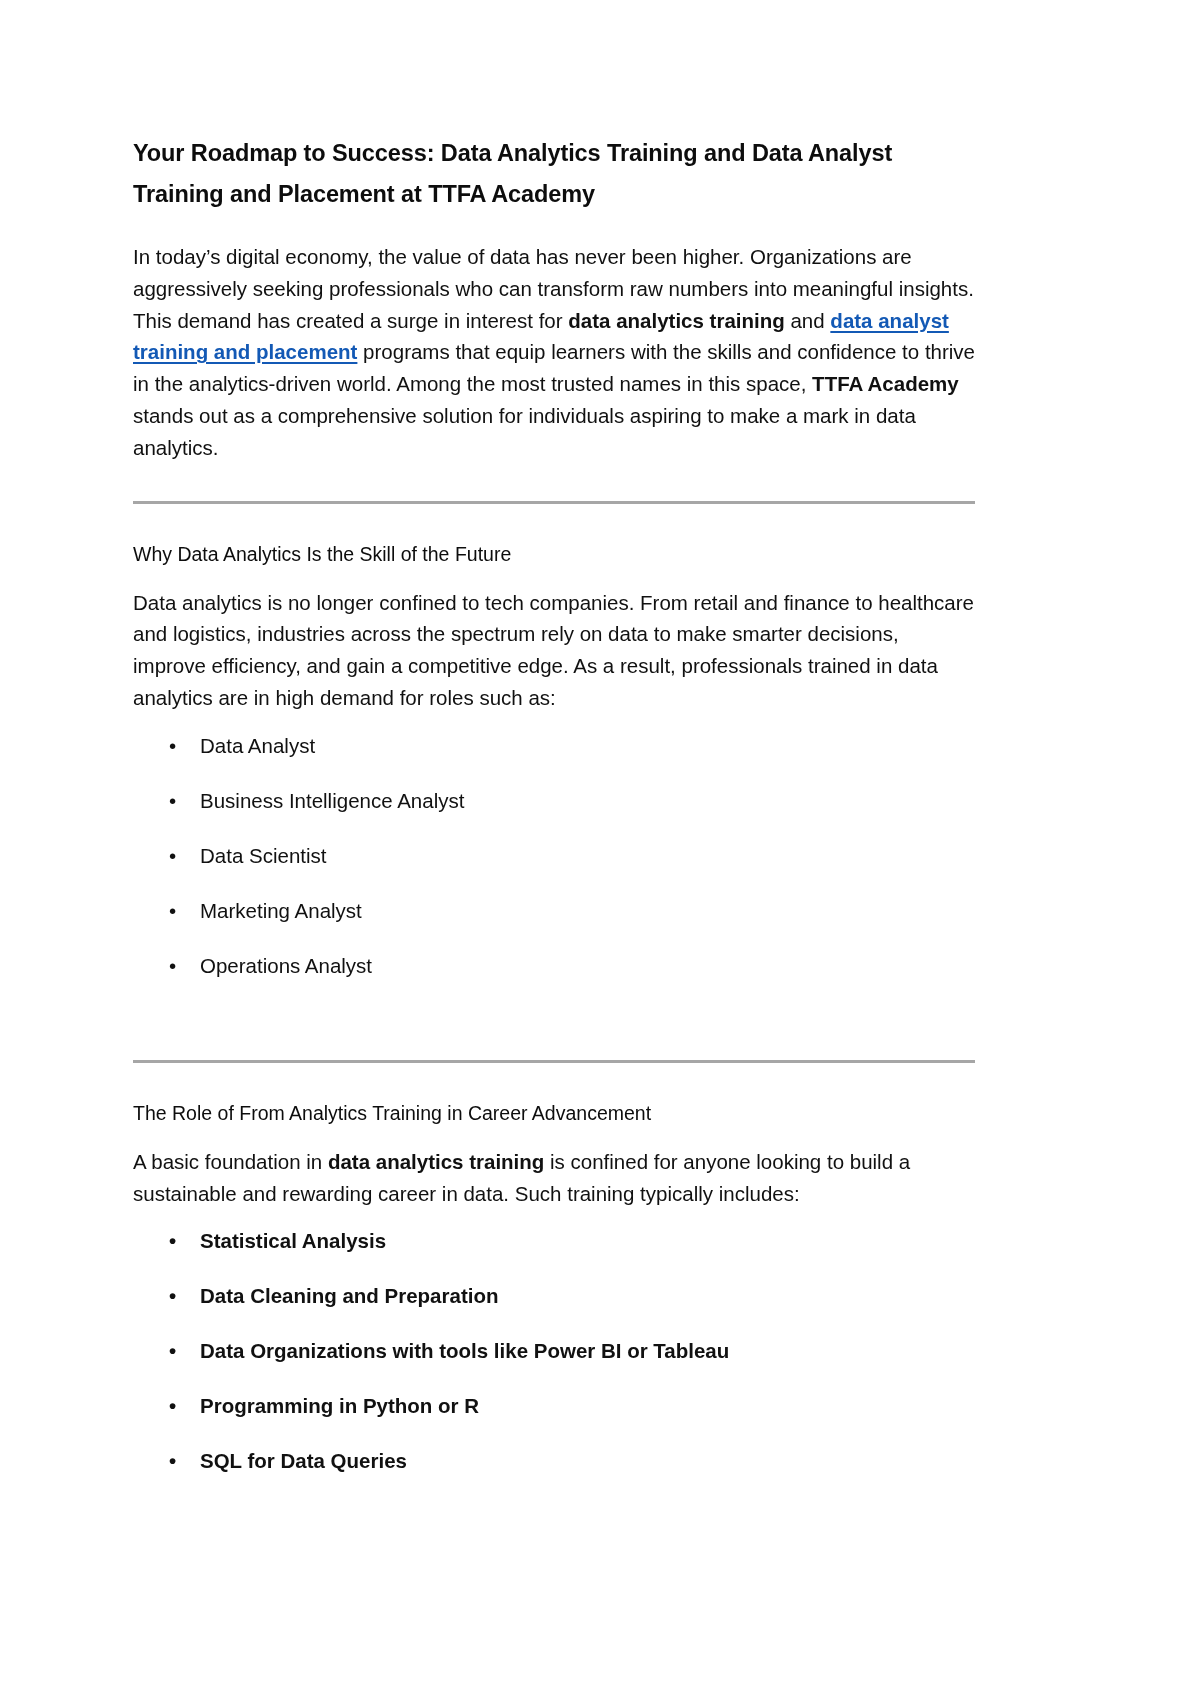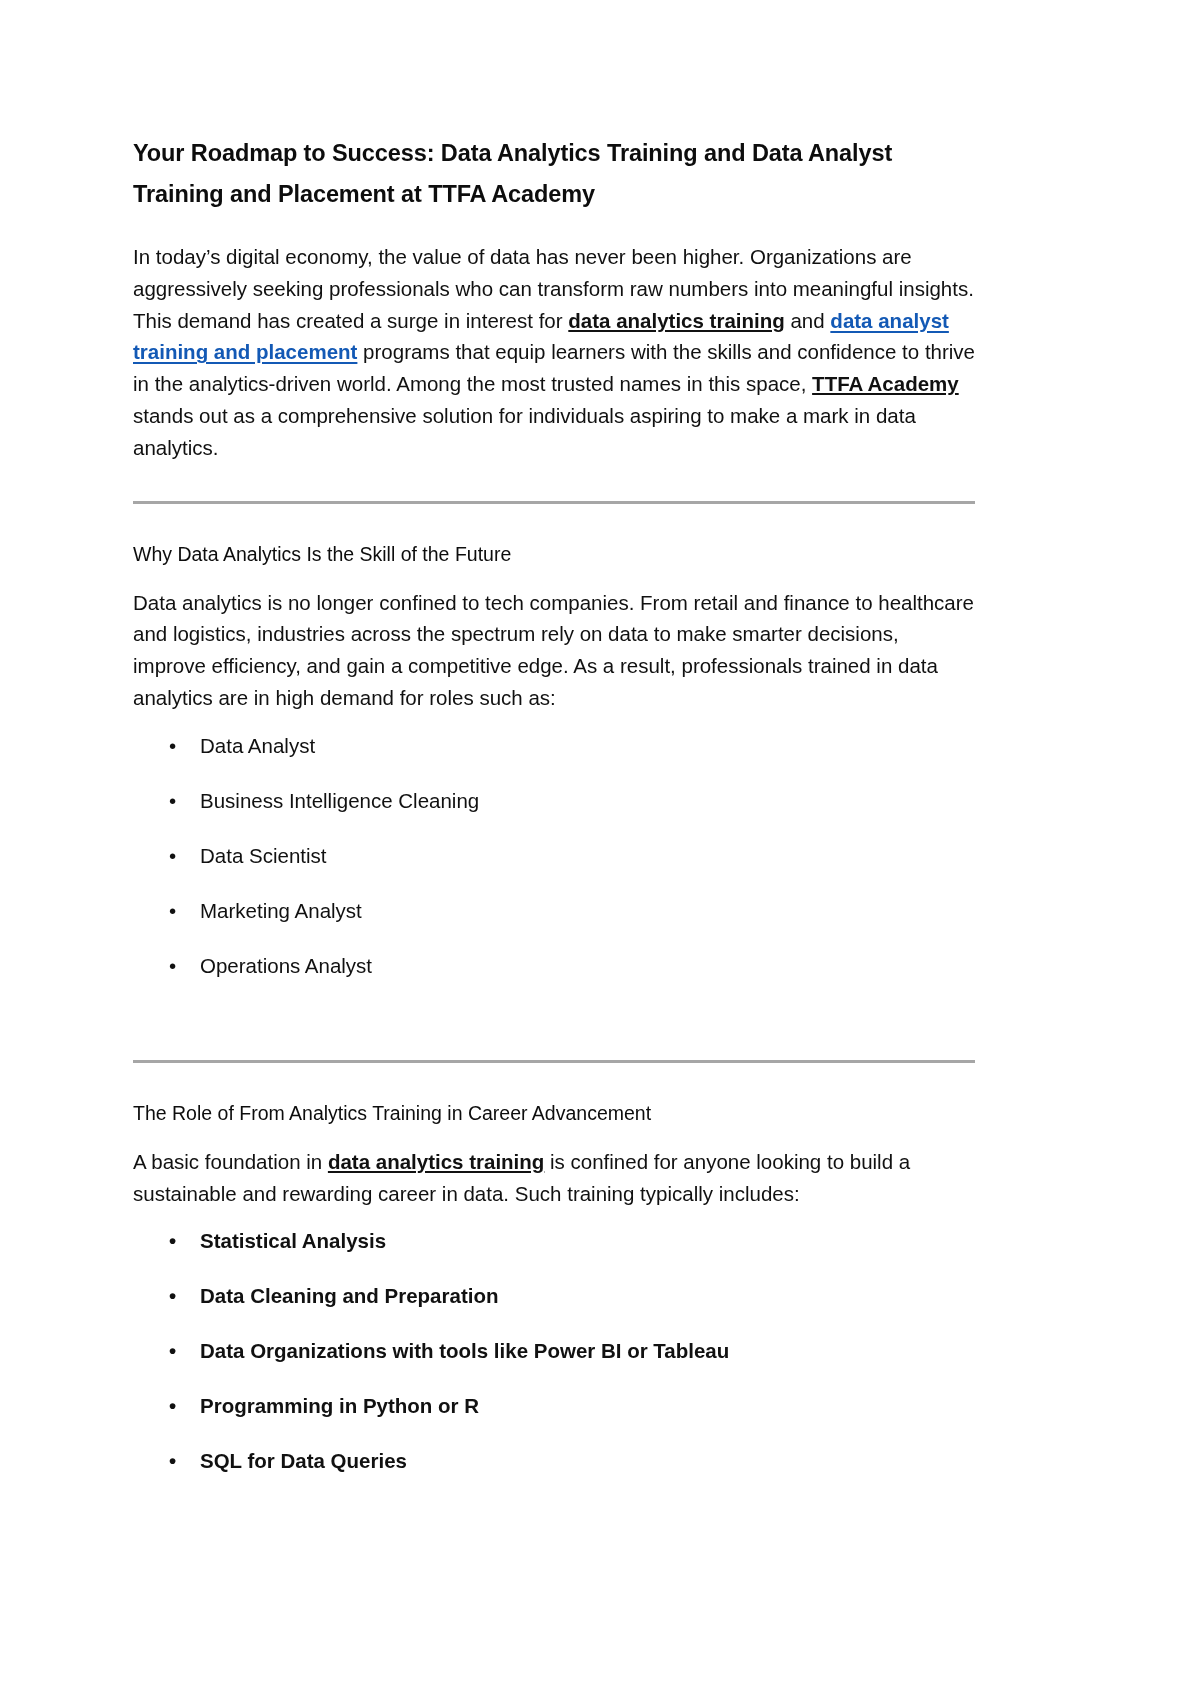--- a/index.html
+++ b/index.html
@@ -48,21 +48,21 @@
     border: none;
     border-top: 3px solid #a6a6a6;
     margin: 0;
     height: 0;
     width: 100%;
   }
   .divider-wrap {
     padding: 0;
     margin: 37px 0 35px 0;
   }
-  .bold-run { font-weight: bold; text-decoration: underline; }
+  .bold-run { font-weight: bold; }
   a.doc-link {
     color: #1359b5;
     font-weight: bold;
     text-decoration: underline;
     text-underline-offset: 3px;
   }
   ul.bullets {
     list-style: none;
     margin: 18px 0 18px 0;
     padding: 0;
@@ -99,21 +99,21 @@
   <div class="divider-wrap">
     <hr class="divider">
   </div>
 
   <h2 class="section-heading">Why Data Analytics Is the Skill of the Future</h2>
 
   <p class="body-para">Data analytics is no longer confined to tech companies. From retail and finance to healthcare and logistics, industries across the spectrum rely on data to make smarter decisions, improve efficiency, and gain a competitive edge. As a result, professionals trained in data analytics are in high demand for roles such as:</p>
 
   <ul class="bullets">
     <li><span class="bullet-dot">•</span><span>Data Analyst</span></li>
-    <li><span class="bullet-dot">•</span><span>Business Intelligence Cleaning</span></li>
+    <li><span class="bullet-dot">•</span><span>Business Intelligence Analyst</span></li>
     <li><span class="bullet-dot">•</span><span>Data Scientist</span></li>
     <li><span class="bullet-dot">•</span><span>Marketing Analyst</span></li>
     <li><span class="bullet-dot">•</span><span>Operations Analyst</span></li>
   </ul>
 
   <div class="spacer-md"></div>
 
 
   <div class="divider-wrap">
     <hr class="divider">

